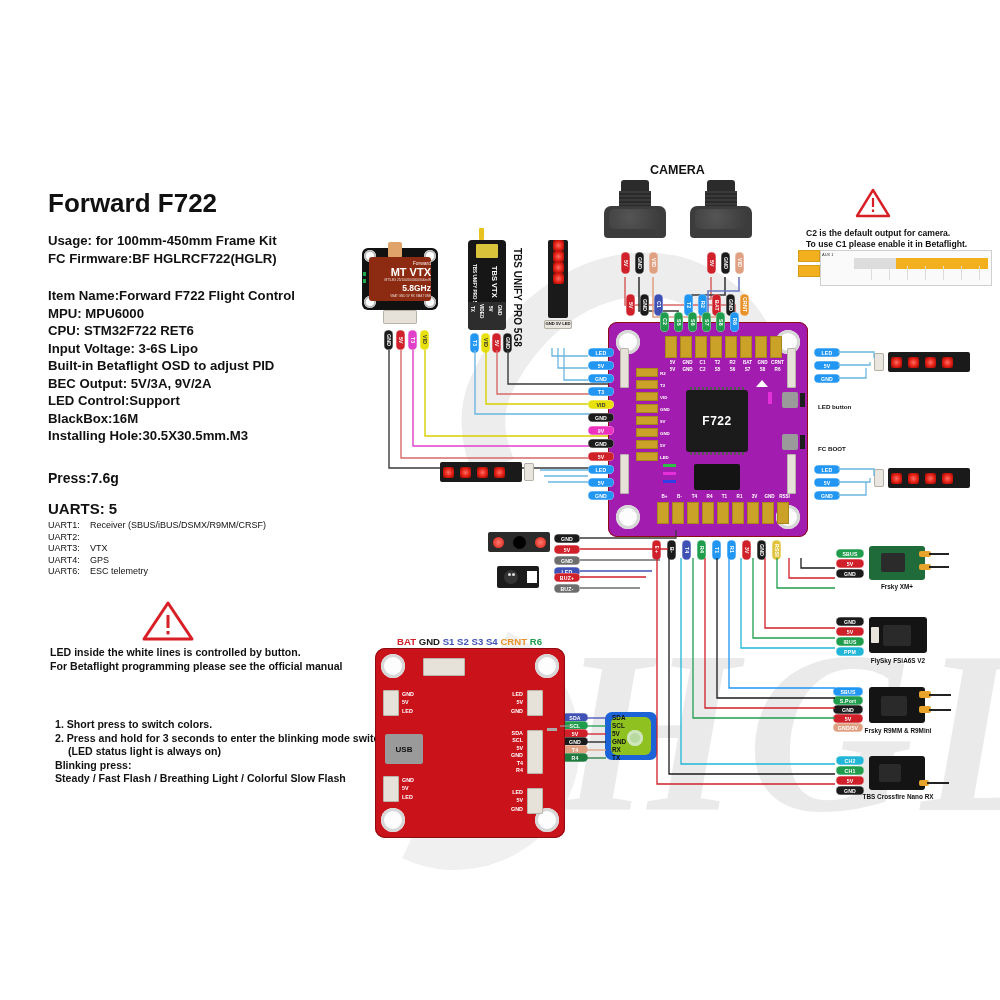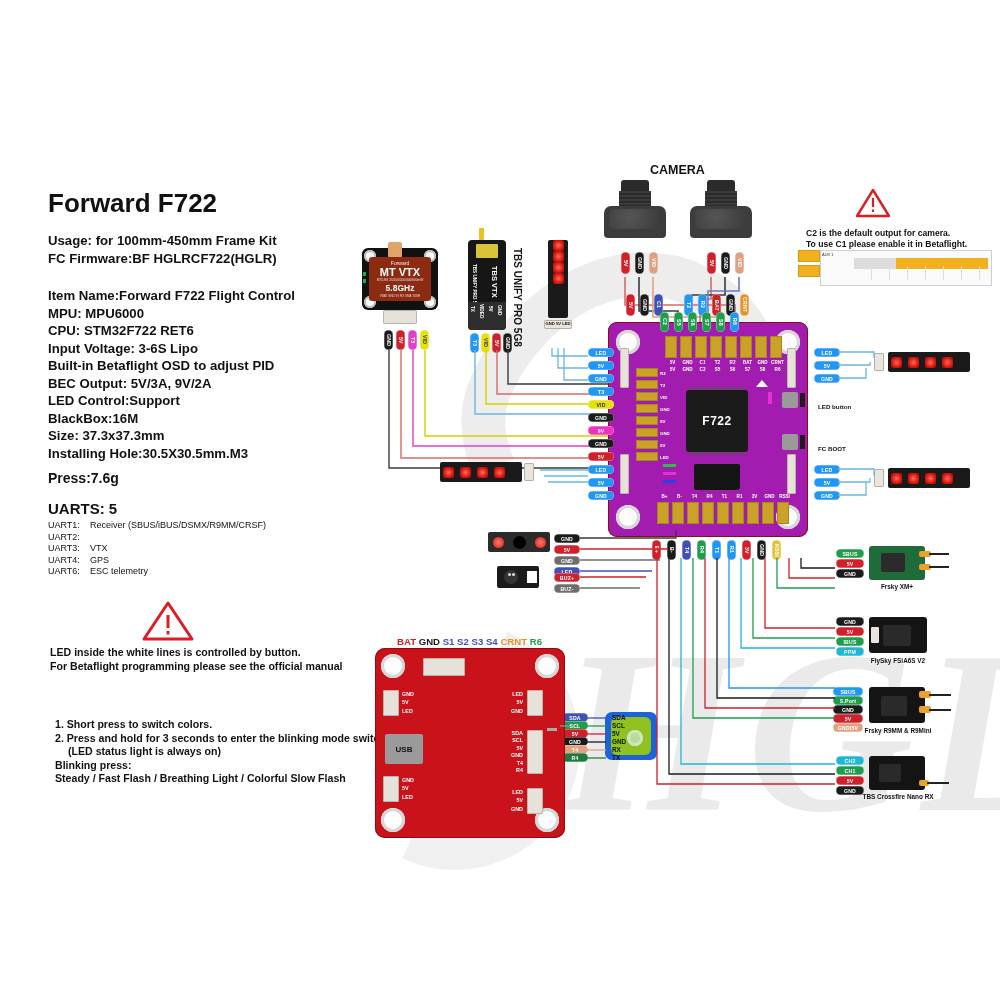--- a/index.html
+++ b/index.html
@@ -90,21 +90,21 @@
         background:radial-gradient(circle at 40% 40%,#555,#3a3a3a); border-radius:5px;}
   .cam .pins { position:absolute; left:3px; bottom:-2px; width:56px; display:flex;
         justify-content:space-around; font-size:5.4px; color:#fff; font-weight:bold;}
 
   
   .vtx1 { position:absolute; left:362px; top:248px; width:76px; height:62px;
         background:#111; border-radius:6px; }
   .vtx1 .hole { position:absolute; width:12px;height:12px;border-radius:50%;
         background:#fff; box-shadow:inset 0 0 0 2px #bbb;}
   .vtx1 .cen { position:absolute; left:7px; top:9px; right:7px; bottom:9px; background:#8d2b12; border-radius:3px;
-        color:#fff; text-align:center; }
+        color:#fff; text-align:right; }
   .vtx2 { position:absolute; left:468px; top:240px; width:38px; height:90px; background:#161616; border-radius:4px;}
   .vtx2-lbl { position:absolute; writing-mode:vertical-rl; color:#fff; font-size:7.5px; font-weight:bold;}
   .vtxname { position:absolute; writing-mode:vertical-rl; font-size:10px; font-weight:bold; color:#111;}
 
   
   .ledstrip { position:absolute; background:#1a1a1a; border-radius:2px; display:flex;
         align-items:center; }
   .ledstrip i { display:block; width:11px; height:11px; margin:0 3px; border-radius:2px;
         background:radial-gradient(circle,#ff6b60 0%,#e01b10 55%,#7d0a05 100%); }
   .ledstrip.v { flex-direction:column; }
@@ -180,21 +180,20 @@
 
   <div class="spec" id="spec-main">
     <div>Item Name:Forward F722 Flight Control</div>
     <div>MPU: MPU6000</div>
     <div>CPU: STM32F722 RET6</div>
     <div>Input Voltage: 3-6S Lipo</div>
     <div>Built-in Betaflight OSD to adjust PID</div>
     <div>BEC Output: 5V/3A, 9V/2A</div>
     <div>LED Control:Support</div>
     <div>BlackBox:16M</div>
-    <div>Size: 37.3x37.3mm</div>
     <div>Installing Hole:30.5X30.5mm.M3</div>
   </div>
 
   <div class="weight">Press:7.6g</div>
   <div class="uarts-h">UARTS: 5</div>
   <div class="uarts-list">
     <div><span class="u-k">UART1:</span><span>Receiver (SBUS/iBUS/DSMX/R9MM/CRSF)</span></div>
     <div><span class="u-k">UART2:</span><span></span></div>
     <div><span class="u-k">UART3:</span><span>VTX</span></div>
     <div><span class="u-k">UART4:</span><span>GPS</span></div>

